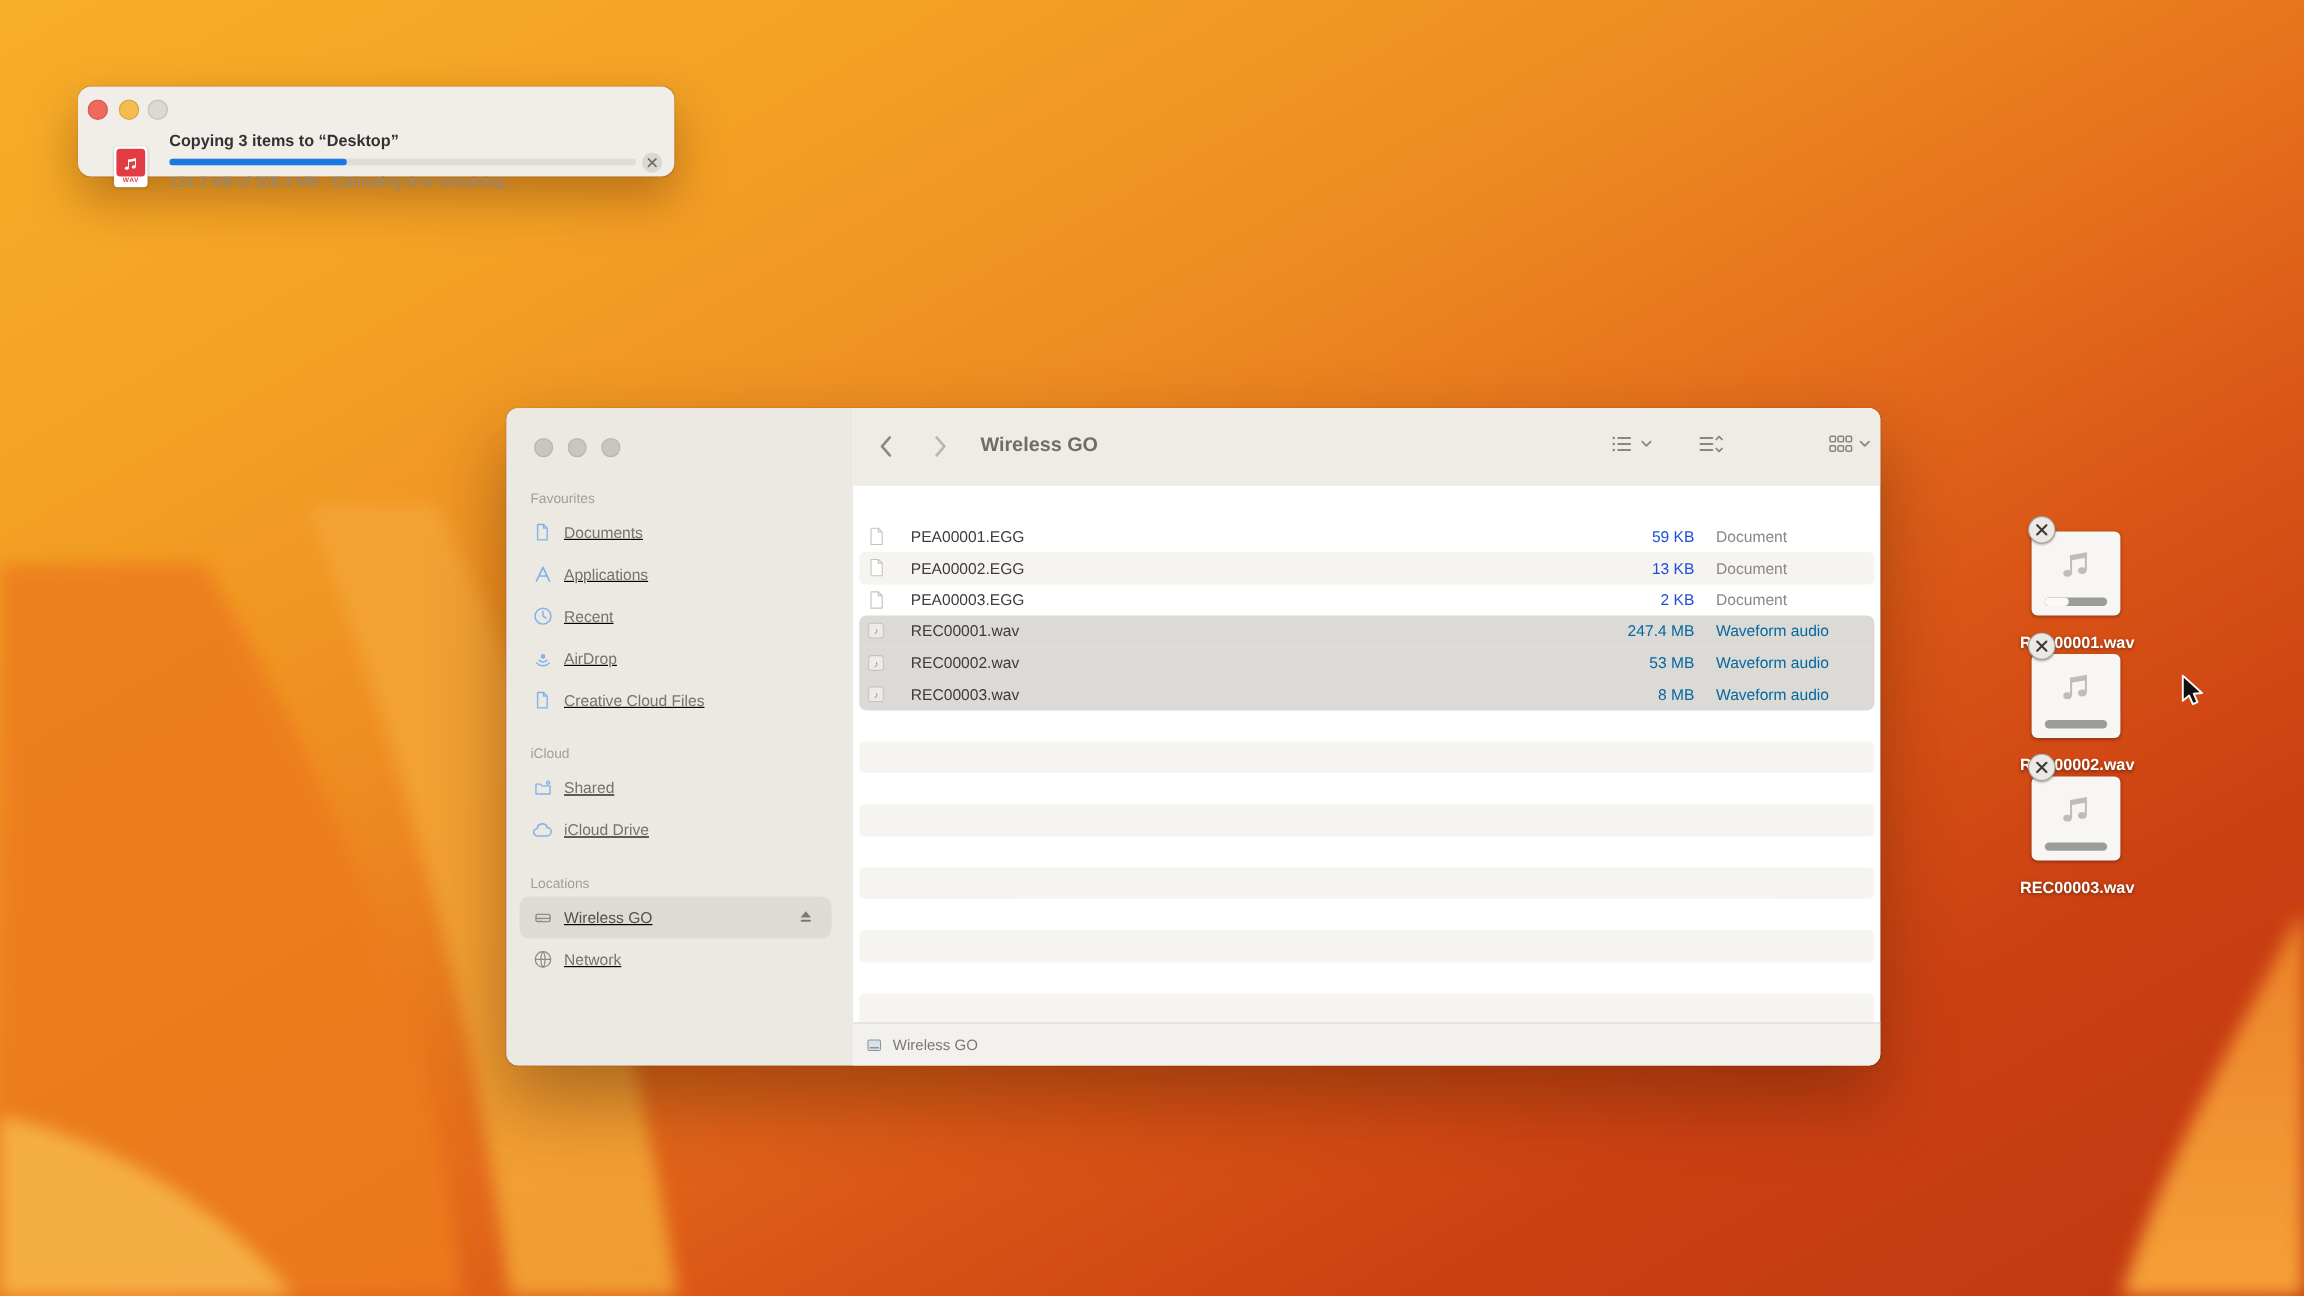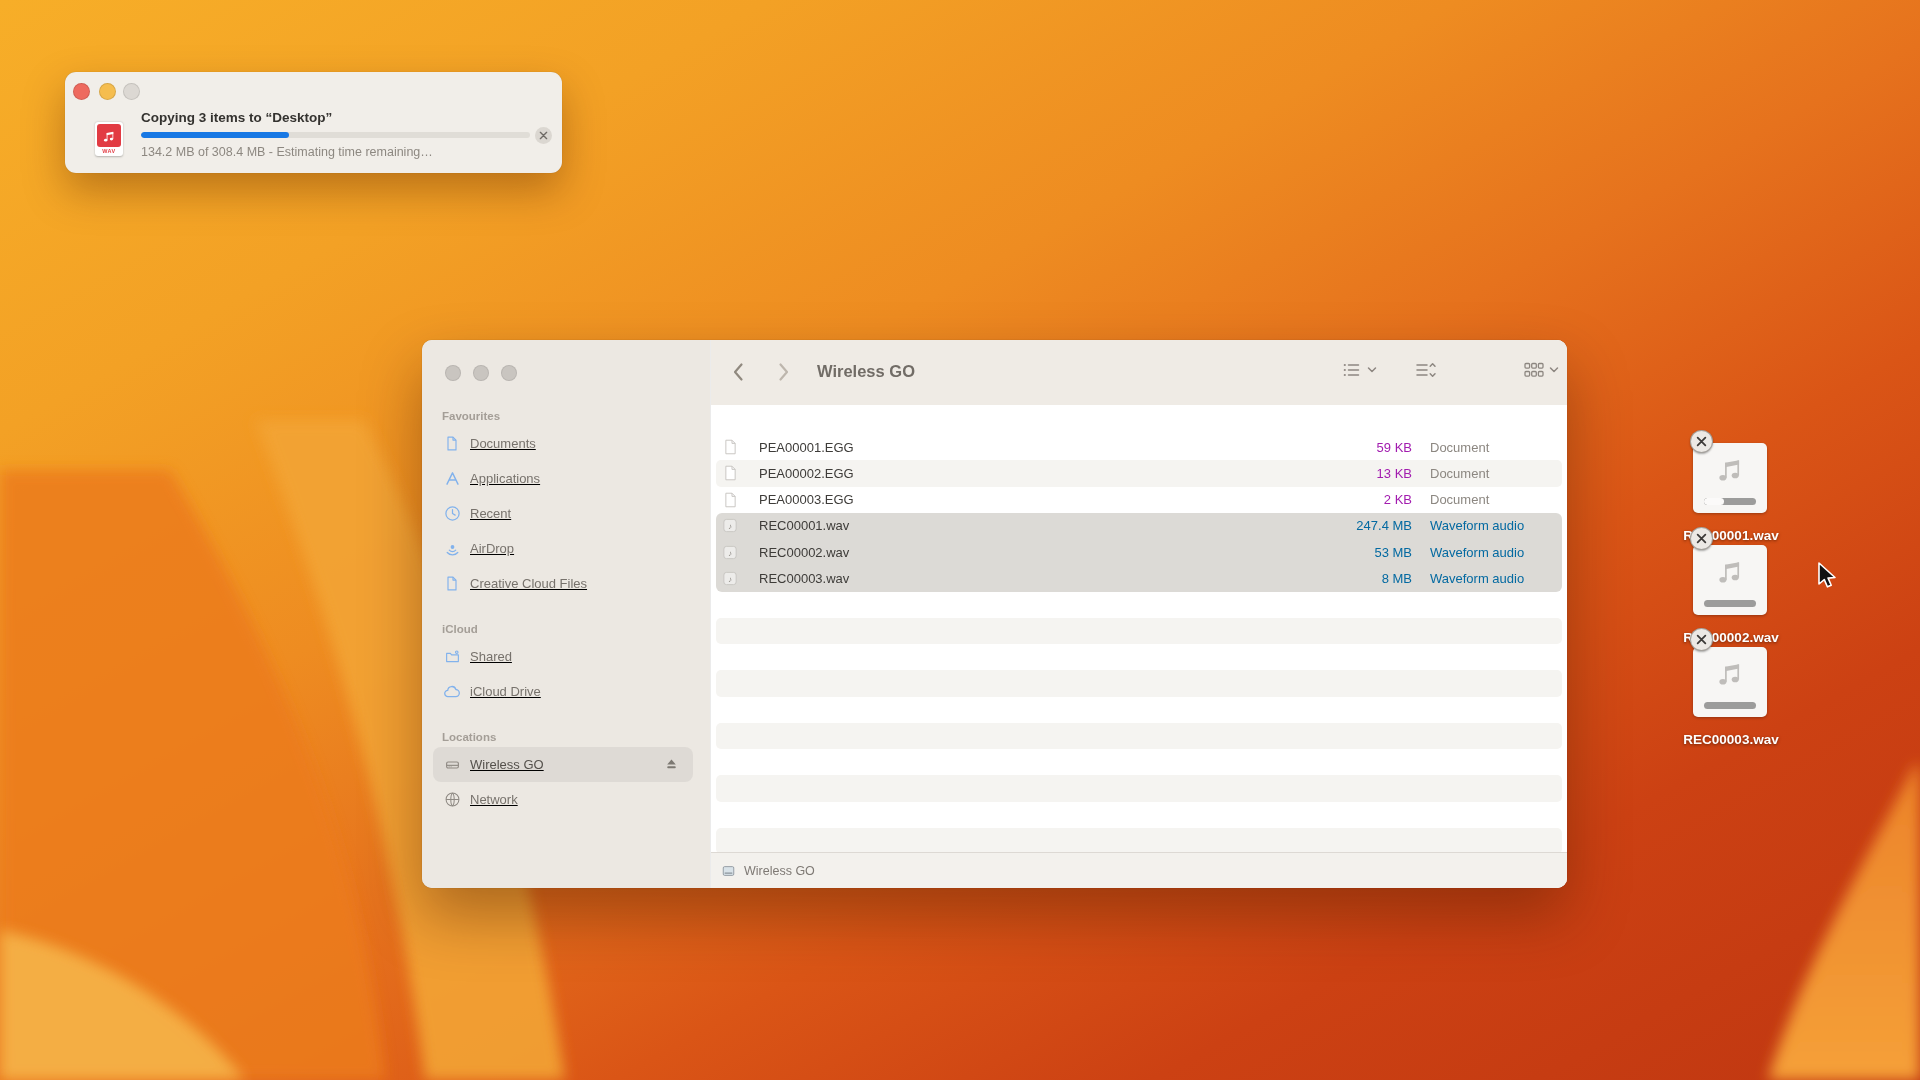--- a/index.html
+++ b/index.html
@@ -1,21 +1,21 @@
 <!DOCTYPE html>
 <html><head>
 <meta charset="utf-8">
 <style>
   html,body{margin:0;padding:0;background:#000;}
   body{font-family:"Liberation Sans",sans-serif;-webkit-font-smoothing:antialiased;}
   #stage{position:relative;width:1920px;height:1080px;overflow:hidden;}
   #wallpaper{position:absolute;inset:0;}
 
   
-  .dialog{position:absolute;left:65px;top:72px;width:497px;height:101px;background:#F1EEE9;
+  .dialog{position:absolute;left:65px;top:72px;width:497px;height:75px;background:#F1EEE9;
           border-radius:11px;box-shadow:0 18px 40px rgba(80,30,0,.35),0 0 1px rgba(0,0,0,.25);}
   .tl{position:absolute;border-radius:50%;width:15px;height:15px;}
   .dialog .tl{top:10.5px;}
   .tl.red{background:#EE6A5F;border:.5px solid rgba(0,0,0,.12);}
   .tl.yellow{background:#F5BD4F;border:.5px solid rgba(0,0,0,.12);}
   .tl.gray{background:#DCD8D3;border:.5px solid rgba(0,0,0,.10);}
   .dlg-icon{position:absolute;left:30px;top:50px;width:28px;height:34px;background:#fff;border-radius:3px;
             box-shadow:0 .5px 2px rgba(0,0,0,.25);overflow:hidden;}
   .dlg-icon .cover{position:absolute;left:2px;top:2px;right:2px;height:23px;background:#E23B43;border-radius:3px;
                    display:flex;align-items:center;justify-content:center;}
@@ -28,21 +28,21 @@
   .dlg-status{position:absolute;left:76px;top:73px;font-size:12.5px;color:#8D8881;}
 
   
   .window{position:absolute;left:422px;top:340px;width:1145px;height:548px;border-radius:10px;overflow:hidden;
           background:#ECE8E2;box-shadow:0 28px 60px rgba(70,25,0,.40),0 0 1px rgba(0,0,0,.35);}
   .sidebar{position:absolute;left:0;top:0;width:288px;height:100%;background:#ECE8E2;}
   .win-lights{position:absolute;left:23px;top:25px;display:flex;gap:12px;z-index:5;}
   .win-lights .tl{position:static;width:14px;height:14px;background:#C9C5C0;border:.5px solid rgba(0,0,0,.08);}
   .sb-section{margin-top:18px;}
   .sb-section.first{margin-top:66px;}
-  .sb-header{height:20px;line-height:20px;padding-left:20px;font-size:11.5px;font-weight:700;color:#A49E97;}
+  .sb-header{height:20px;line-height:20px;padding-left:20px;font-size:11.5px;font-weight:400;color:#A49E97;}
   .sb-item{display:flex;align-items:center;height:35px;margin:0 17px 0 11px;border-radius:8px;padding-left:10px;text-decoration:underline;}
   .sb-item.selected{background:#DEDAD5;}
   .sb-item .ic{width:18px;height:18px;flex:0 0 18px;display:flex;align-items:center;justify-content:center;}
   .sb-item.blue .ic{color:#82B2EC;}
   .sb-item.gray .ic{color:#8F8A84;}
   .sb-item .lbl{margin-left:9px;font-size:13px;color:#77726C;white-space:nowrap;}
   .sb-item.selected .lbl{color:#55514C;}
   .sb-item .eject{margin-left:auto;margin-right:14px;color:#7C7872;display:flex;}
 
   .main{position:absolute;left:288px;top:0;right:0;bottom:0;background:#fff;border-left:1px solid rgba(0,0,0,.08);}
@@ -60,21 +60,21 @@
   .lh-div{position:absolute;top:5px;bottom:5px;width:1px;background:#E4E1DD;}
 
   .list{position:absolute;left:0;top:94px;right:0;}
   .row{position:relative;height:26.25px;margin:0 5px;display:flex;align-items:center;font-size:13px;color:#3E3C39;}
   .row.stripe{background:#F5F4F1;border-radius:5px;}
   .row.sel{background:#DCDAD6;border-radius:0;}
   .row.sel-first{border-radius:6px 6px 0 0;}
   .row.sel-last{border-radius:0 0 6px 6px;}
   .row .fic{width:14px;height:16px;margin-left:7px;flex:0 0 14px;display:flex;align-items:center;justify-content:center;}
   .row .fname{margin-left:22px;white-space:nowrap;}
-  .row .fsize{position:absolute;left:520px;width:176px;text-align:right;color:#a21caf;}
+  .row .fsize{position:absolute;left:520px;width:176px;text-align:right;color:#1d4ed8;}
   .row .fkind{position:absolute;left:714px;color:#8C8781;}
   .row.sel .fsize,.row.sel .fkind{color:#0369a1;}
 
   .pathbar{position:absolute;left:0;bottom:0;right:0;height:35px;background:#F3F1ED;border-top:1px solid #DDD9D4;
            display:flex;align-items:center;font-size:12.5px;color:#7E7974;}
   .pathbar .pic{margin-left:10px;margin-right:8px;display:flex;}
 
   
   .dicon{position:absolute;width:74px;height:70px;background:#F7F6F4;border-radius:5px;box-shadow:0 1px 3px rgba(0,0,0,.28);}
   .dicon .note{position:absolute;left:50%;top:6px;transform:translateX(-50%);}

